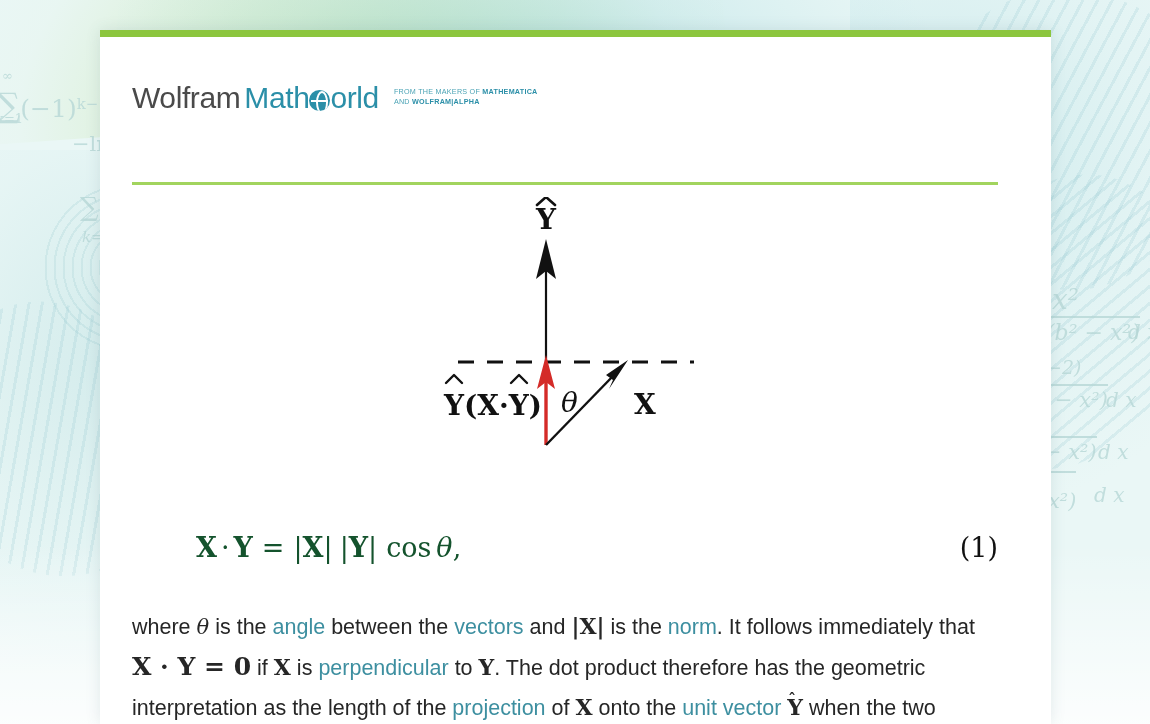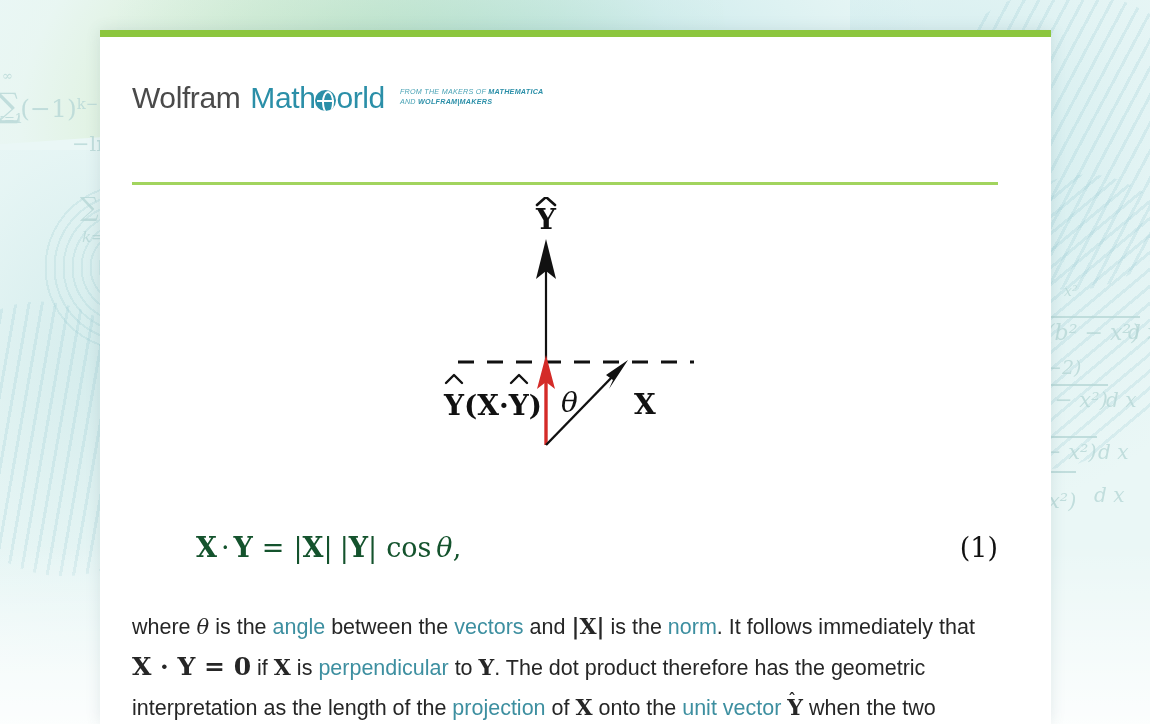--- a/index.html
+++ b/index.html
@@ -119,21 +119,21 @@
     display: flex; align-items: flex-start;
     line-height: 1;
   }
   .logo-wolfram {
     font-size: 30px; font-weight: 400;
     color: #4a4a4a; letter-spacing: -0.4px;
   }
   .logo-mathworld {
     font-size: 30px; font-weight: 400;
     color: #2b8fa8; letter-spacing: -0.4px;
-    margin-left: 10px;
+    margin-left: 4px;
     position: relative;
   }
   .logo-globe {
     display: inline-block;
     width: 21px; height: 21px;
     border-radius: 50%;
     background: #2b8fa8;
     position: relative;
     vertical-align: -3px;
     margin: 0 0px;
@@ -155,21 +155,20 @@
     border-radius: 50%;
   }
   #logo-tagline {
     margin-left: 15px;
     margin-top: 4px;
     font-size: 7.2px;
     line-height: 10px;
     letter-spacing: 0.25px;
     color: #2b8fa8;
     font-weight: 700;
-    font-style: italic;
   }
   #logo-tagline .light { font-weight: 400; color: #4aa3b5; }
 
   
   #page-title {
     position: absolute;
     left: 32px; top: 84px;
     font-size: 47px;
     font-weight: 300;
     color: #3d8fa0;
@@ -265,21 +264,21 @@
     <span style="position:relative; display:inline-block;">
       <span style="position:absolute; left:6px; top:-17px; font-size:13px;">∞</span>
       <span>∑</span>
       <span style="position:absolute; left:0px; top:26px; font-size:13px;">k=1</span>
     </span><span style="font-size:25px;">(−1)</span><span style="font-size:15px; vertical-align:8px;">k−1</span>
   </div>
   <div class="bg-formula" style="left:72px; top:132px; font-size:21px;">−ln</div>
   <div class="bg-formula" style="left:82px; top:228px; font-size:15px; font-style:italic;">k=</div>
   <div class="bg-formula" style="left:80px; top:192px; font-size:26px;">∑</div>
 
-  <div class="bg-formula" style="left:1052px; top:283px; font-size:14px; font-style:italic;padding-left:12px;">x²</div>
+  <div class="bg-formula" style="left:1052px; top:283px; font-size:28px; font-style:italic;">x²</div>
   <div class="bg-formula" style="left:1046px; top:320px; font-size:22px; font-style:italic;">
     <span style="border-top:2px solid #b6d7d6; padding-top:2px;">(b² − x²)</span>
   </div>
   <div class="bg-formula" style="left:1128px; top:320px; font-size:20px; font-style:italic;">d x</div>
   <div class="bg-formula" style="left:1046px; top:356px; font-size:19px; font-style:italic;">−2)</div>
   <div class="bg-formula" style="left:1040px; top:388px; font-size:21px; font-style:italic;">
     <span style="border-top:2px solid #b6d7d6; padding-top:2px;">² − x²)</span>
   </div>
   <div class="bg-formula" style="left:1106px; top:388px; font-size:20px; font-style:italic;">d x</div>
   <div class="bg-formula" style="left:1044px; top:440px; font-size:21px; font-style:italic;">
@@ -297,21 +296,21 @@
 <div id="content-card">
   <div id="card-top-accent"></div>
 
   <div id="card-inner">
 
     <div id="site-logo">
       <span class="logo-wolfram">Wolfram</span>
       <span class="logo-mathworld"><span>Math</span><span class="logo-globe"></span><span>orld</span></span>
       <div id="logo-tagline">
         <div><span class="light">FROM THE MAKERS OF </span><span>MATHEMATICA</span></div>
-        <div><span class="light">AND </span><span>WOLFRAM|MAKERS</span></div>
+        <div><span class="light">AND </span><span>WOLFRAM|ALPHA</span></div>
       </div>
     </div>
 
     <div id="title-rule"></div>
 
     <div id="figure-wrap">
       <svg id="dot-product-diagram" width="280" height="262" viewBox="0 0 280 262">
 
         <g>
           <text x="110" y="32" font-family="DejaVu Serif, serif" font-size="28" font-weight="700" fill="#111" text-anchor="middle">Y</text>

